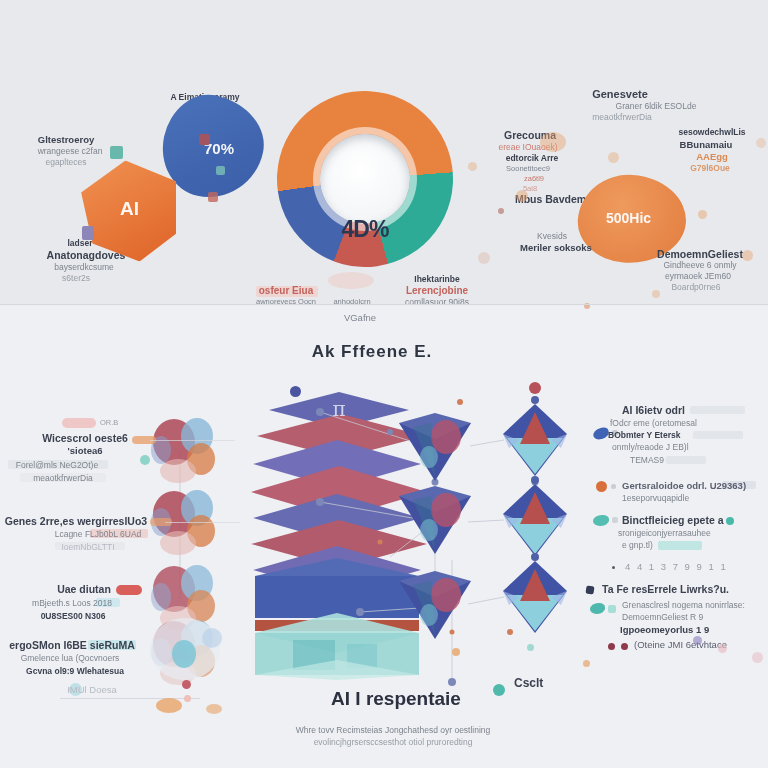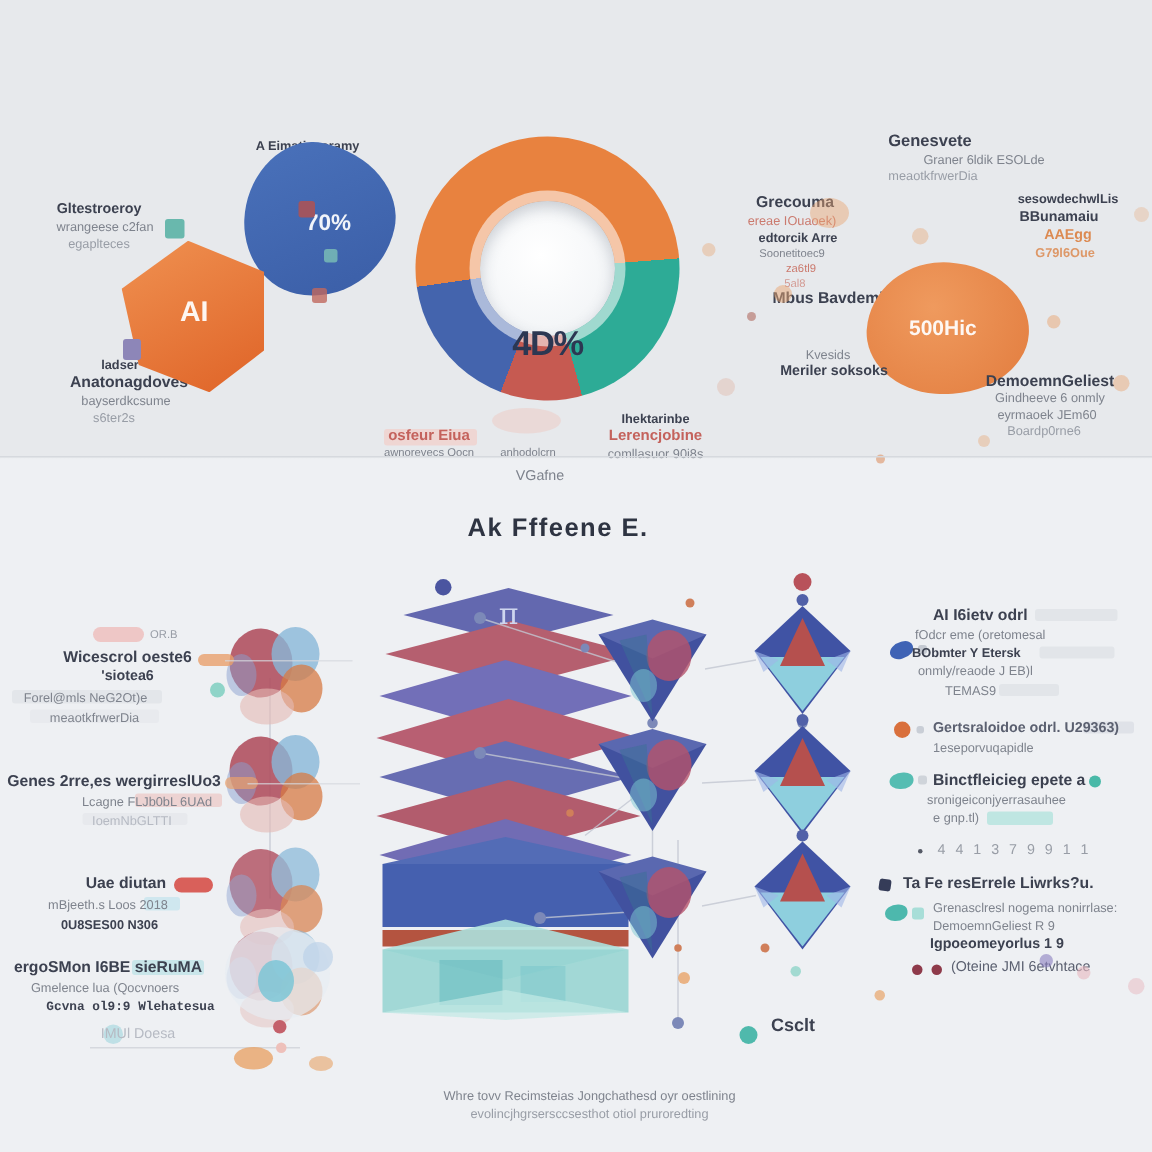--- a/index.html
+++ b/index.html
@@ -249,21 +249,21 @@
 
     <div class="t c f10 dk" style="left:84px;top:583px;">Uae diutan</div>
     <div class="pill" style="left:116px;top:585px;width:26px;height:10px;background:#d9605a;"></div>
     <div class="hl" style="left:96px;top:598px;width:24px;height:9px;background:#cfe7ef;"></div>
     <div class="t c f8 gy" style="left:72px;top:598px;z-index:1;">mBjeeth.s Loos 2018</div>
     <div class="t c f8 dk" style="left:73px;top:611px;font-weight:700;">0U8SES00 N306</div>
 
     <div class="hl" style="left:88px;top:640px;width:48px;height:10px;background:#c9e6ea;"></div>
     <div class="t c f10 dk" style="left:72px;top:639px;z-index:1;">ergoSMon I6BE sieRuMA</div>
     <div class="t c f8 gy" style="left:70px;top:653px;">Gmelence lua (Qocvnoers</div>
-    <div class="t c f8 dk" style="left:87px;top:666px;font-weight:700;font-family:Liberation Mono, monospace;">Gcvna ol9:9 Wlehatesua</div>
+    <div class="t c f8 dk" style="left:75px;top:666px;font-weight:700;">Gcvna ol9:9 Wlehatesua</div>
     <div class="dot" style="left:69px;top:683px;width:13px;height:13px;background:#bfe0e6;"></div>
     <div class="t c f9 fn" style="left:92px;top:684px;font-weight:400;">IMUl Doesa</div>
     <div class="ln" style="left:60px;top:698px;width:140px;height:1px;"></div>
     <div class="ln" style="left:150px;top:440px;width:85px;height:1px;opacity:.7;"></div>
     <div class="ln" style="left:165px;top:522px;width:75px;height:1px;opacity:.7;"></div>
   </div>
 
   <div>
     <div class="dot" style="left:593px;top:428px;width:16px;height:11px;background:#3f63b5;border-radius:60% 40% 55% 45%;transform:rotate(-15deg);"></div>
     <div class="sq" style="left:612px;top:430px;width:6px;height:6px;background:#c4c9d1;"></div>
@@ -300,20 +300,21 @@
     <div class="sq" style="left:608px;top:605px;width:8px;height:8px;background:#a8ded8;"></div>
     <div class="t f8 gy" style="left:622px;top:600px;">Grenasclresl nogema nonirrlase:</div>
     <div class="t f8 gy" style="left:622px;top:612px;">DemoemnGeliest R 9</div>
     <div class="t f9 dk" style="left:620px;top:624px;">Igpoeomeyorlus 1 9</div>
 
     <div class="dot" style="left:608px;top:643px;width:7px;height:7px;background:#8e3a4a;"></div>
     <div class="dot" style="left:621px;top:643px;width:7px;height:7px;background:#8e3a4a;"></div>
     <div class="t f9 gy" style="left:634px;top:639px;color:#5b6070;">(Oteine JMI 6etvhtace</div>
   </div>
 
+  <div class="bothead t" style="transform:translateX(-50%);">AI I respentaie</div>
   <div class="t f11 dk" style="left:514px;top:676px;font-size:12px;">Csclt</div>
   <div class="t c f8 gy" style="left:393px;top:725px;">Whre tovv Recimsteias Jongchathesd oyr oestlining</div>
   <div class="t c f8 gy2" style="left:393px;top:737px;">evolincjhgrsersccsesthot otiol pruroredting</div>
 
   <div class="dot" style="left:150px;top:618px;width:70px;height:62px;background:#e7edf2;opacity:.7;"></div>
   <div class="dot" style="left:172px;top:640px;width:24px;height:28px;background:#7cc6d6;opacity:.85;"></div>
   <div class="dot" style="left:202px;top:628px;width:20px;height:20px;background:#b8cfe8;opacity:.6;"></div>
   <div class="dot" style="left:182px;top:680px;width:9px;height:9px;background:#c4606a;"></div>
   <div class="dot" style="left:156px;top:698px;width:26px;height:15px;background:#e8a468;opacity:.8;"></div>
   <div class="dot" style="left:206px;top:704px;width:16px;height:10px;background:#e8a468;opacity:.6;"></div>

